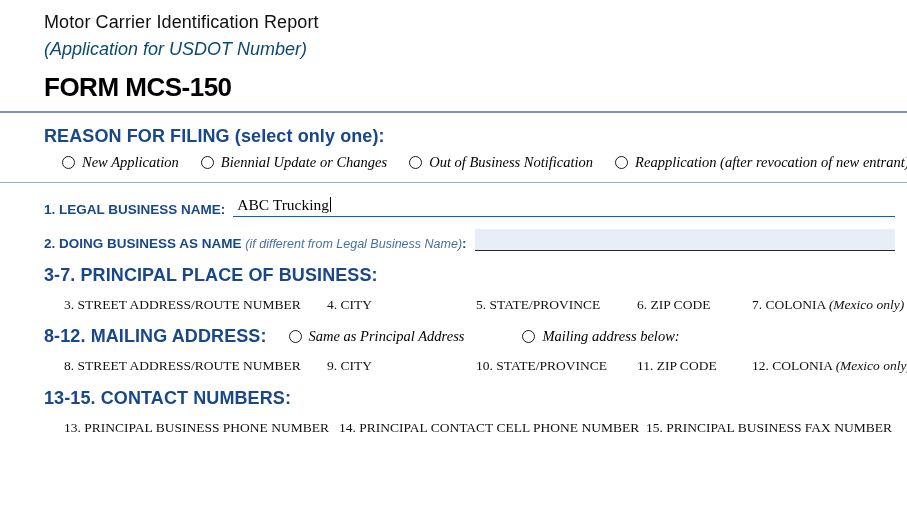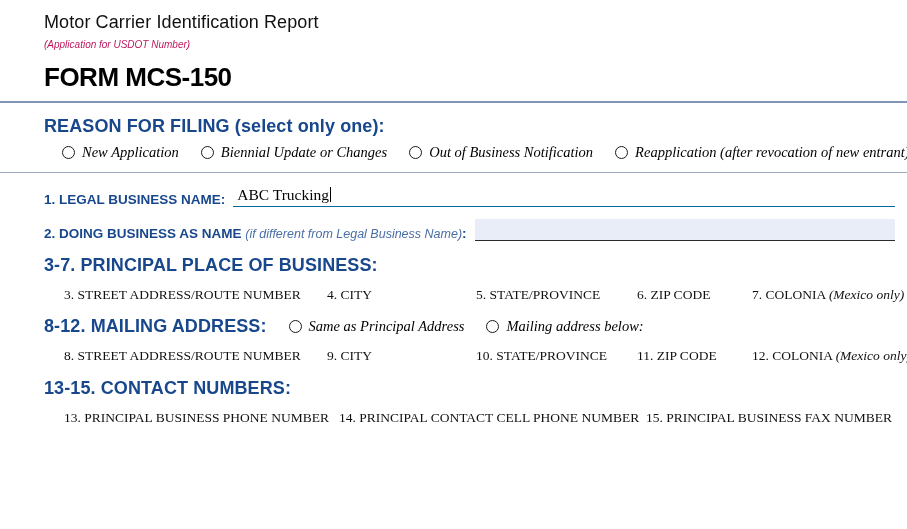--- a/index.html
+++ b/index.html
@@ -24,23 +24,23 @@
     padding: 12px 0 0 44px;
   }
   .doc-title {
     font-size: 18px;
     font-weight: normal;
     color: #111111;
     letter-spacing: 0.1px;
     margin: 0 0 6px 0;
   }
   .doc-subtitle {
-    font-size: 10px;
+    font-size: 18px;
     font-style: italic;
-    color: #be185d;
+    color: #0c4a6e;
     margin: 0 0 4px 0;
   }
   .form-number {
     font-size: 26px;
     font-weight: bold;
     letter-spacing: -0.5px;
     margin: 12px 0 8px 0;
     color: #000000;
   }
   .rule {
@@ -169,20 +169,21 @@
   .c-colonia{ width: 160px; }
   .mailing-row {
     display: flex;
     align-items: center;
     margin-top: 13px;
   }
   .mailing-opts {
     display: flex;
     align-items: flex-start;
     margin-left: 22px;
+    gap: 36px;
   }
   .contact-grid {
     display: flex;
     margin-top: 7px;
     gap: 11px;
   }
   .c-phone { width: 264px; }
   .c-cell  { width: 296px; }
   .c-fax   { width: 239px; }
   .heading-only {

